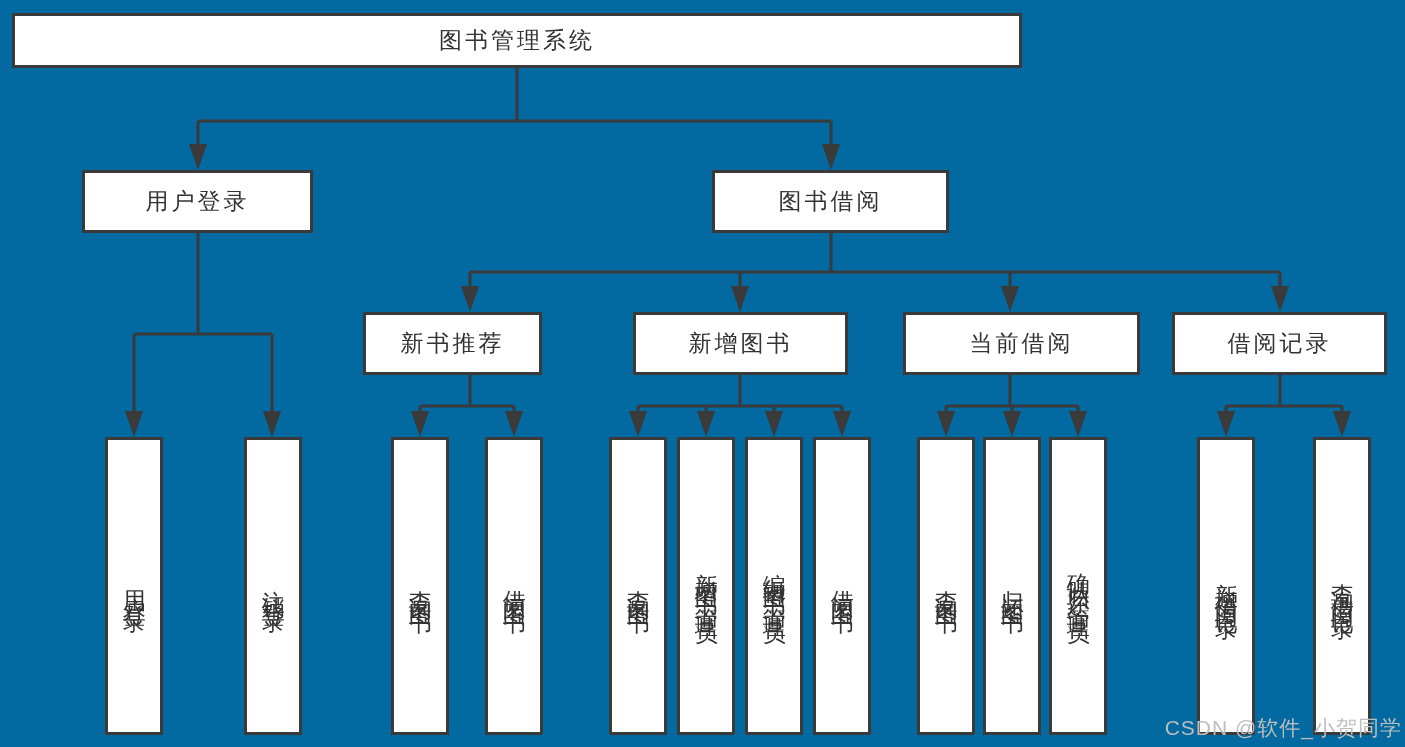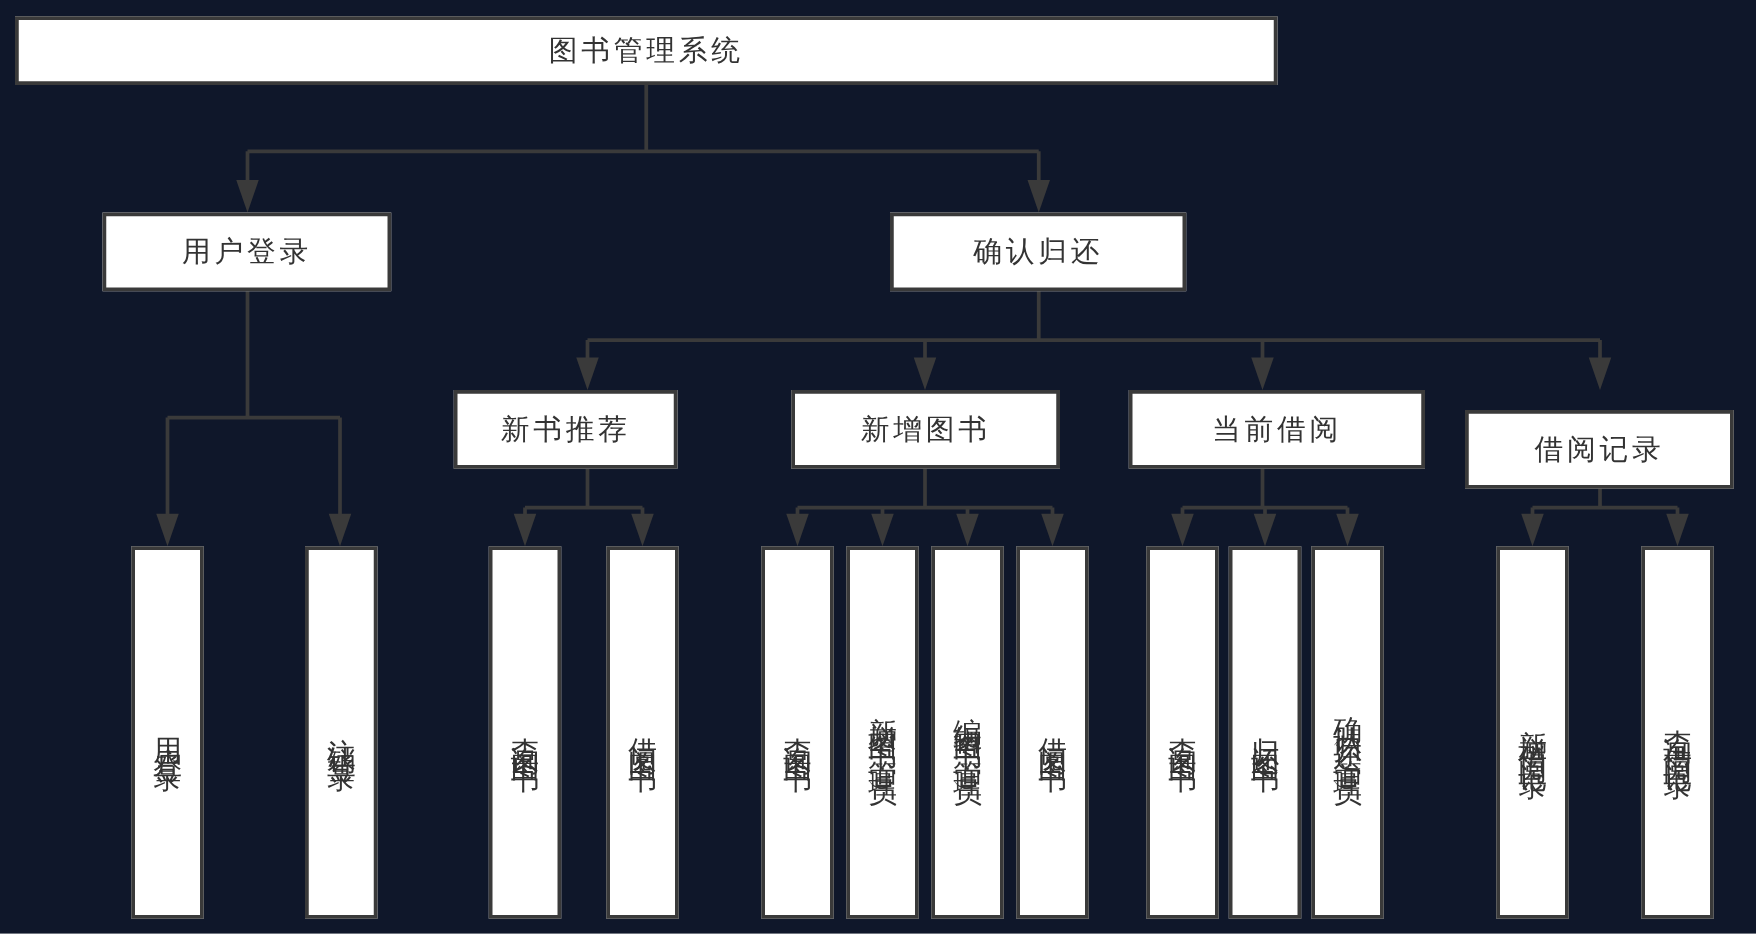--- a/index.html
+++ b/index.html
@@ -1,19 +1,19 @@
 <!DOCTYPE html>
 <html><head>
 <meta charset="utf-8">
 <style>
   html,body{margin:0;padding:0;background:#ffffff;}
   .stage{
     position:relative;
     width:1405px;height:747px;
-    background:#0f172a;
+    background:#0369a1;
     font-family:"Liberation Sans","DejaVu Sans",sans-serif;
     overflow:hidden;
   }
   .connectors{position:absolute;left:0;top:0;}
   .box,.vbox{
     position:absolute;
     box-sizing:border-box;
     border:3px solid #3a3a3a;
     background:#ffffff;
     display:flex;align-items:center;justify-content:center;
@@ -85,33 +85,33 @@
   </svg>
 
   <div class="box" style="left:12px;top:13px;width:1010px;height:55px">
     <span>图书管理系统</span>
   </div>
 
   <div class="box" style="left:82px;top:170px;width:231px;height:63px">
     <span>用户登录</span>
   </div>
   <div class="box" style="left:712px;top:170px;width:237px;height:63px">
-    <span>确认归还</span>
+    <span>图书借阅</span>
   </div>
 
   <div class="box" style="left:363px;top:312px;width:179px;height:63px">
     <span>新书推荐</span>
   </div>
   <div class="box" style="left:633px;top:312px;width:215px;height:63px">
     <span>新增图书</span>
   </div>
   <div class="box" style="left:903px;top:312px;width:237px;height:63px">
     <span>当前借阅</span>
   </div>
-  <div class="box" style="left:1172px;top:328px;width:215px;height:63px">
+  <div class="box" style="left:1172px;top:312px;width:215px;height:63px">
     <span>借阅记录</span>
   </div>
 
   <div class="vbox" style="left:105px;top:437px;width:58px;height:298px">
     <span>用户登录</span>
   </div>
   <div class="vbox" style="left:244px;top:437px;width:58px;height:298px">
     <span>注销登录</span>
   </div>
 
@@ -145,14 +145,15 @@
     <span>确认归还（管理员）</span>
   </div>
 
   <div class="vbox" style="left:1197px;top:437px;width:58px;height:298px">
     <span>新增借阅记录</span>
   </div>
   <div class="vbox" style="left:1313px;top:437px;width:58px;height:298px">
     <span>查询借阅记录</span>
   </div>
 
+  <div class="watermark">CSDN @软件_小贺同学</div>
 
 </div>
 
 </body></html>

